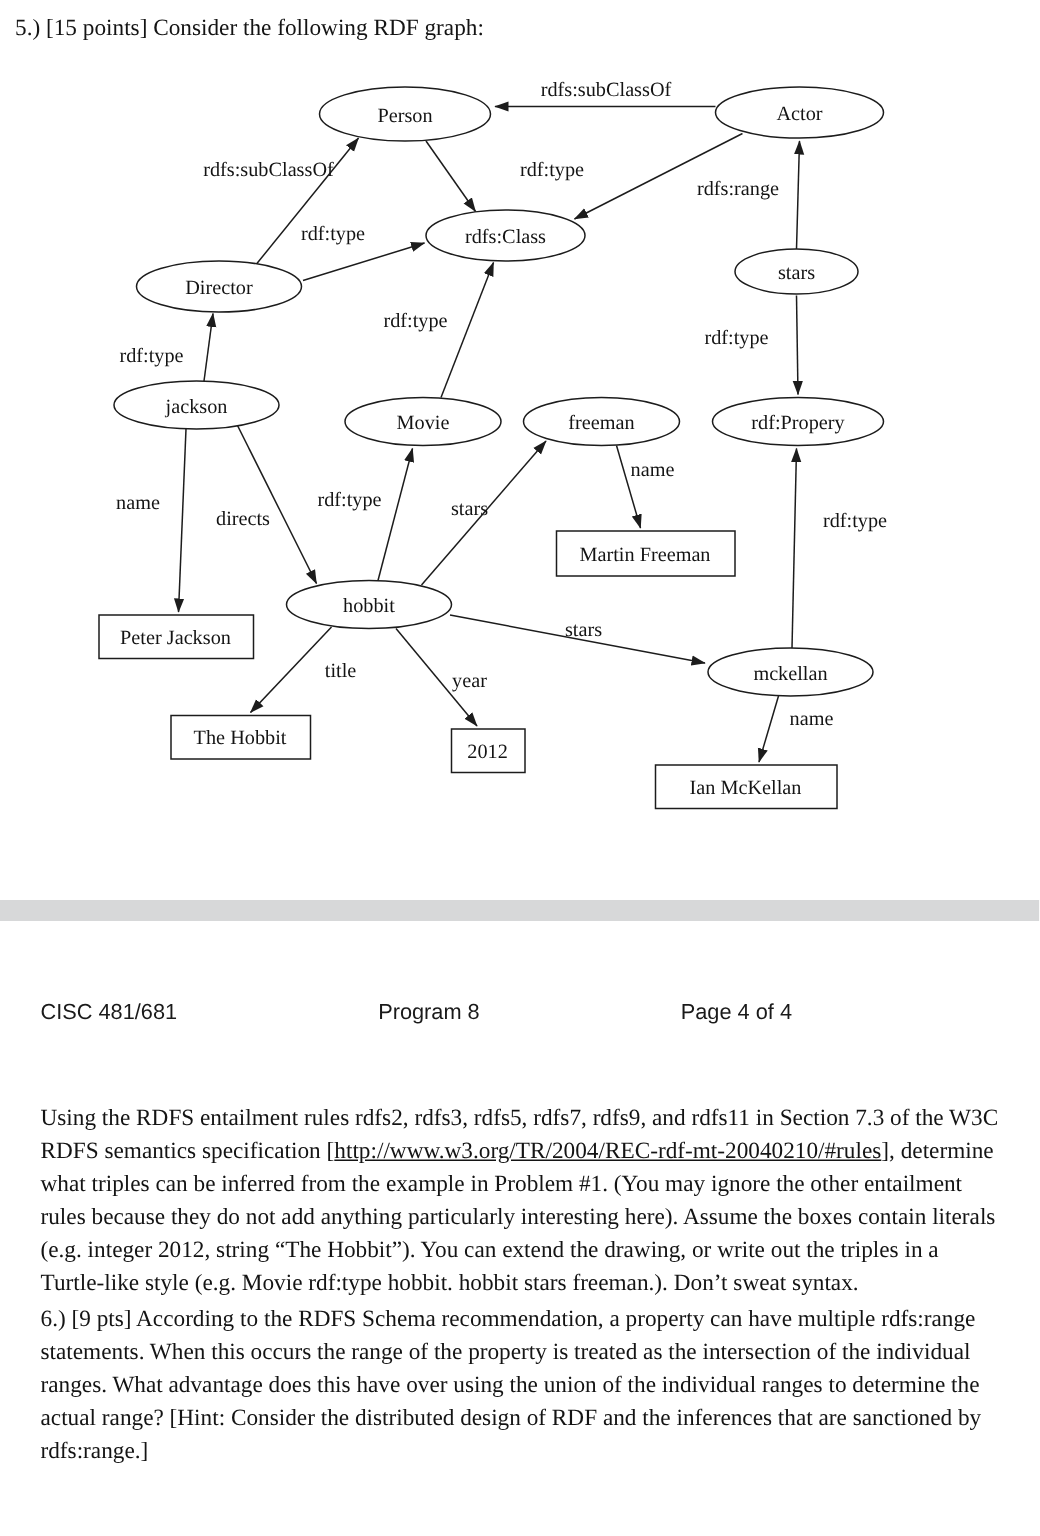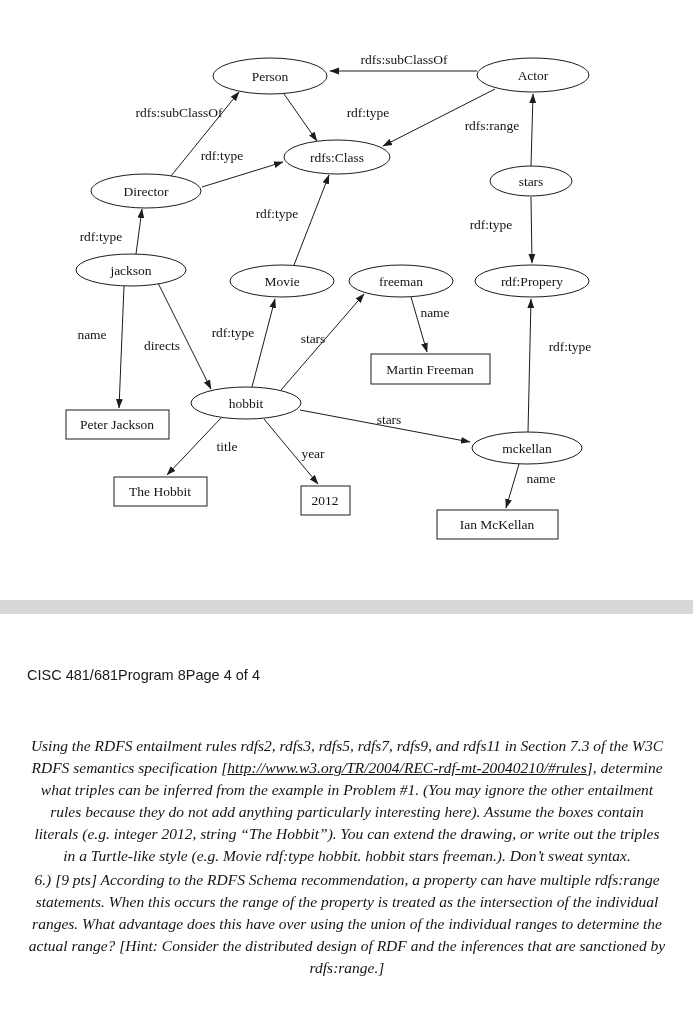--- a/index.html
+++ b/index.html
@@ -14,26 +14,26 @@
   svg.graph ellipse, svg.graph rect { fill:#ffffff; stroke:#1c1c1c; stroke-width:1; }
   svg.graph line { stroke:#1c1c1c; stroke-width:1; }
   svg.graph text {
     font-family:"Liberation Serif", serif; font-size:13.5px; fill:#141414; text-anchor:middle;
   }
   .page-gap {
     position:absolute; left:0; top:600px; width:693px; height:14px; background:#d7d8d9;
   }
   .footer {
     position:absolute; left:0; top:667px; width:594px; box-sizing:border-box;
-    padding:0 66px 0 27px; display:flex; 
+    padding:0 66px 0 27px; display:flex; justify-content:space-between;
     font-family:"Liberation Sans", sans-serif; font-size:14.5px; color:#1a1a1a;
   }
   .body-text {
     position:absolute; left:27px; top:735px; width:640px;
-    font-size:15.5px; line-height:22px; text-align:center;font-style:italic;
+    font-size:15.5px; line-height:22px; text-align:left;
   }
   .body-text p { margin:0; }
   .body-text p + p { margin-top:2px; }
   .link { text-decoration:underline; }
 </style>
 </head>
 <body>
 
 <div class="page">
 
@@ -143,20 +143,21 @@
     <g>
       <rect x="301" y="486" width="49" height="29"></rect>
       <text x="325" y="505">2012</text>
     </g>
     <g>
       <rect x="437" y="510" width="121" height="29"></rect>
       <text x="497" y="529">Ian McKellan</text>
     </g>
   </svg>
 
+  <div class="q-heading">5.) [15 points] Consider the following RDF graph:</div>
 
   <div class="page-gap"></div>
 
   <div class="footer">
     <span>CISC 481/681</span>
     <span>Program 8</span>
     <span>Page 4 of 4</span>
   </div>
 
   <div class="body-text">

